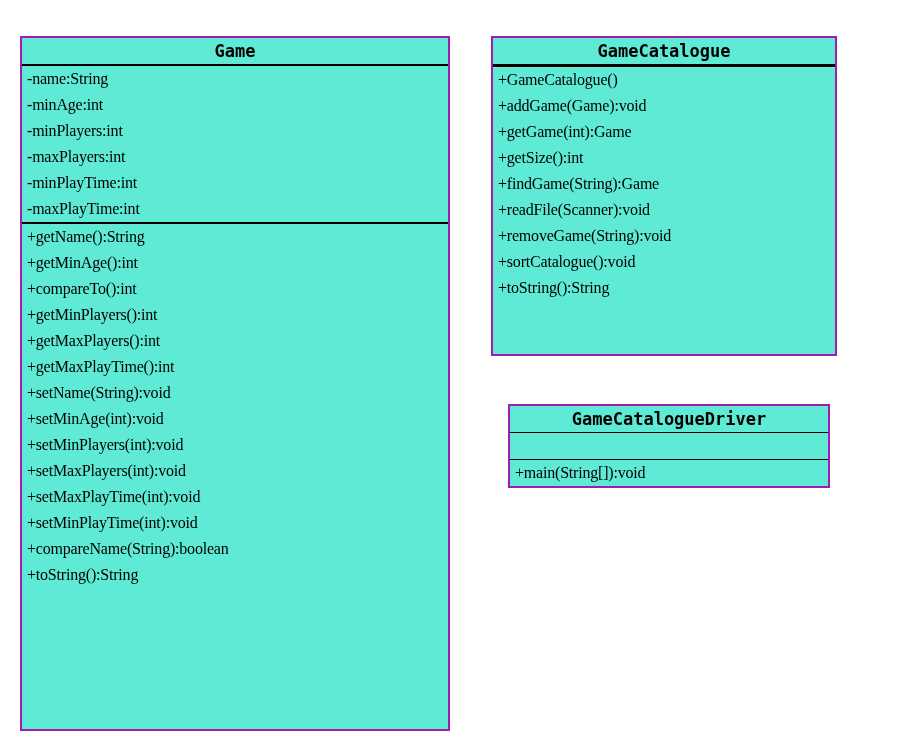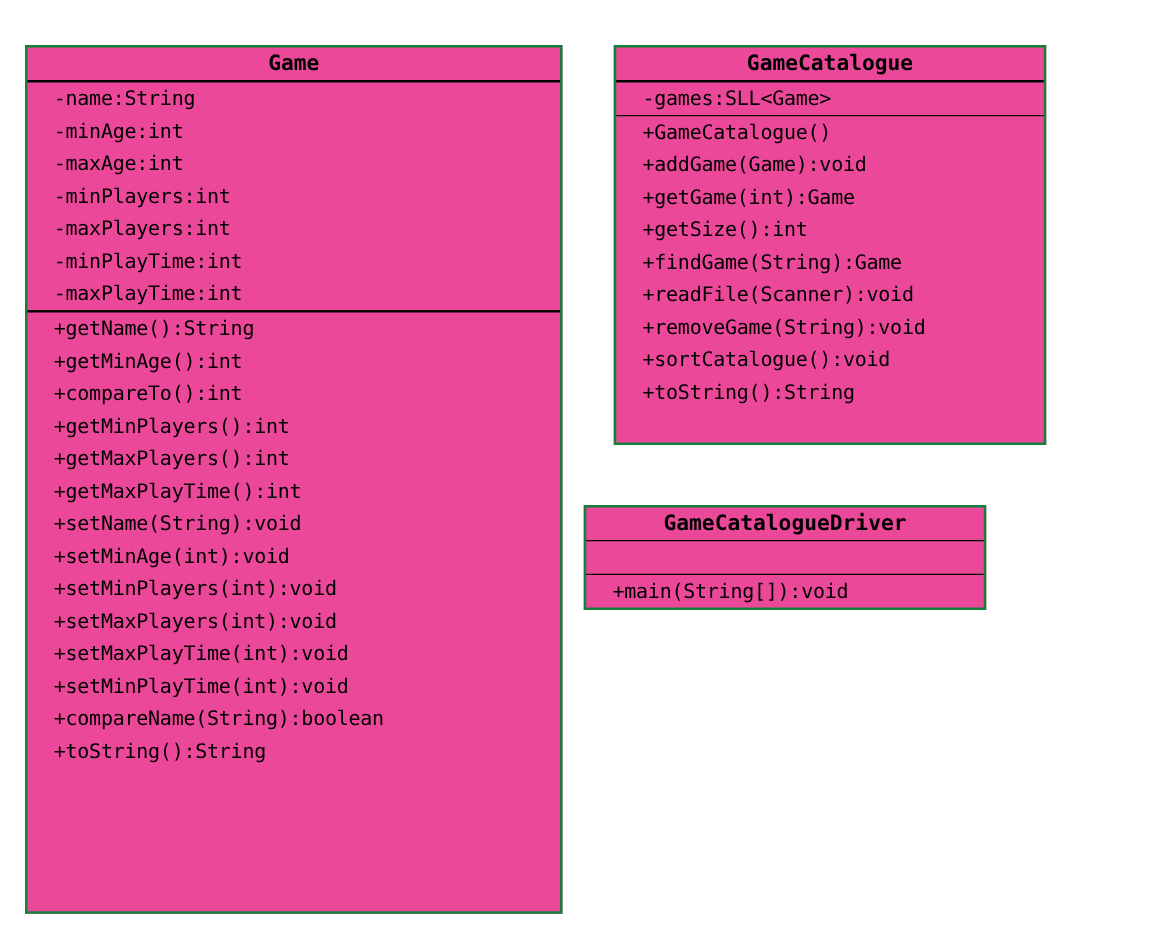--- a/index.html
+++ b/index.html
@@ -18,22 +18,22 @@
   #canvas {
     position: absolute;
     left: 0;
     top: 0;
     width: 921px;
     height: 750px;
   }
   .uml-class {
     position: absolute;
     box-sizing: border-box;
-    background: #ec4899;
-    border: 2px solid #15803d;
+    background: #5eead4;
+    border: 2px solid #a21caf;
   }
   .class-name {
     text-align: center;
     font-weight: bold;
     font-size: 17px;
     line-height: 26px;
     height: 26px;
     color: #000000;
     letter-spacing: 0px;
     white-space: nowrap;
@@ -48,46 +48,46 @@
     border-top: 1px solid #000000;
   }
   .compartment {
     padding: 0;
   }
   .member {
     font-size: 16px;
     line-height: 26px;
     height: 26px;
     color: #000000;
-    padding-left: 21px;
+    padding-left: 5px;
     white-space: nowrap;
     overflow: hidden;
     letter-spacing: -0.2px;
+    font-family: Liberation Serif, serif;
   }
   .member.empty-row {
     height: 26px;
   }
 
   
   #class-game          { left: 20px;  top: 36px;  width: 430px; height: 695px; }
   #class-catalogue     { left: 491px; top: 36px; width: 346px; height: 320px; }
-  #class-driver        { left: 467px; top: 404px; width: 322px; height: 84px; }
+  #class-driver        { left: 508px; top: 404px; width: 322px; height: 84px; }
 </style>
 </head>
 <body>
 
 <div id="canvas">
 
   <div class="uml-class" id="class-game">
     <div class="class-name">Game</div>
     <div class="compartment-sep-thick"></div>
     <div class="compartment">
       <div class="member">-name:String</div>
       <div class="member">-minAge:int</div>
-      <div class="member">-maxAge:int</div>
       <div class="member">-minPlayers:int</div>
       <div class="member">-maxPlayers:int</div>
       <div class="member">-minPlayTime:int</div>
       <div class="member">-maxPlayTime:int</div>
     </div>
     <div class="compartment-sep-thick"></div>
     <div class="compartment">
       <div class="member">+getName():String</div>
       <div class="member">+getMinAge():int</div>
       <div class="member">+compareTo():int</div>
@@ -102,21 +102,20 @@
       <div class="member">+setMinPlayTime(int):void</div>
       <div class="member">+compareName(String):boolean</div>
       <div class="member">+toString():String</div>
     </div>
   </div>
 
   <div class="uml-class" id="class-catalogue">
     <div class="class-name">GameCatalogue</div>
     <div class="compartment-sep-thick"></div>
     <div class="compartment">
-      <div class="member">-games:SLL&lt;Game&gt;</div>
     </div>
     <div class="compartment-sep-thin"></div>
     <div class="compartment">
       <div class="member">+GameCatalogue()</div>
       <div class="member">+addGame(Game):void</div>
       <div class="member">+getGame(int):Game</div>
       <div class="member">+getSize():int</div>
       <div class="member">+findGame(String):Game</div>
       <div class="member">+readFile(Scanner):void</div>
       <div class="member">+removeGame(String):void</div>

